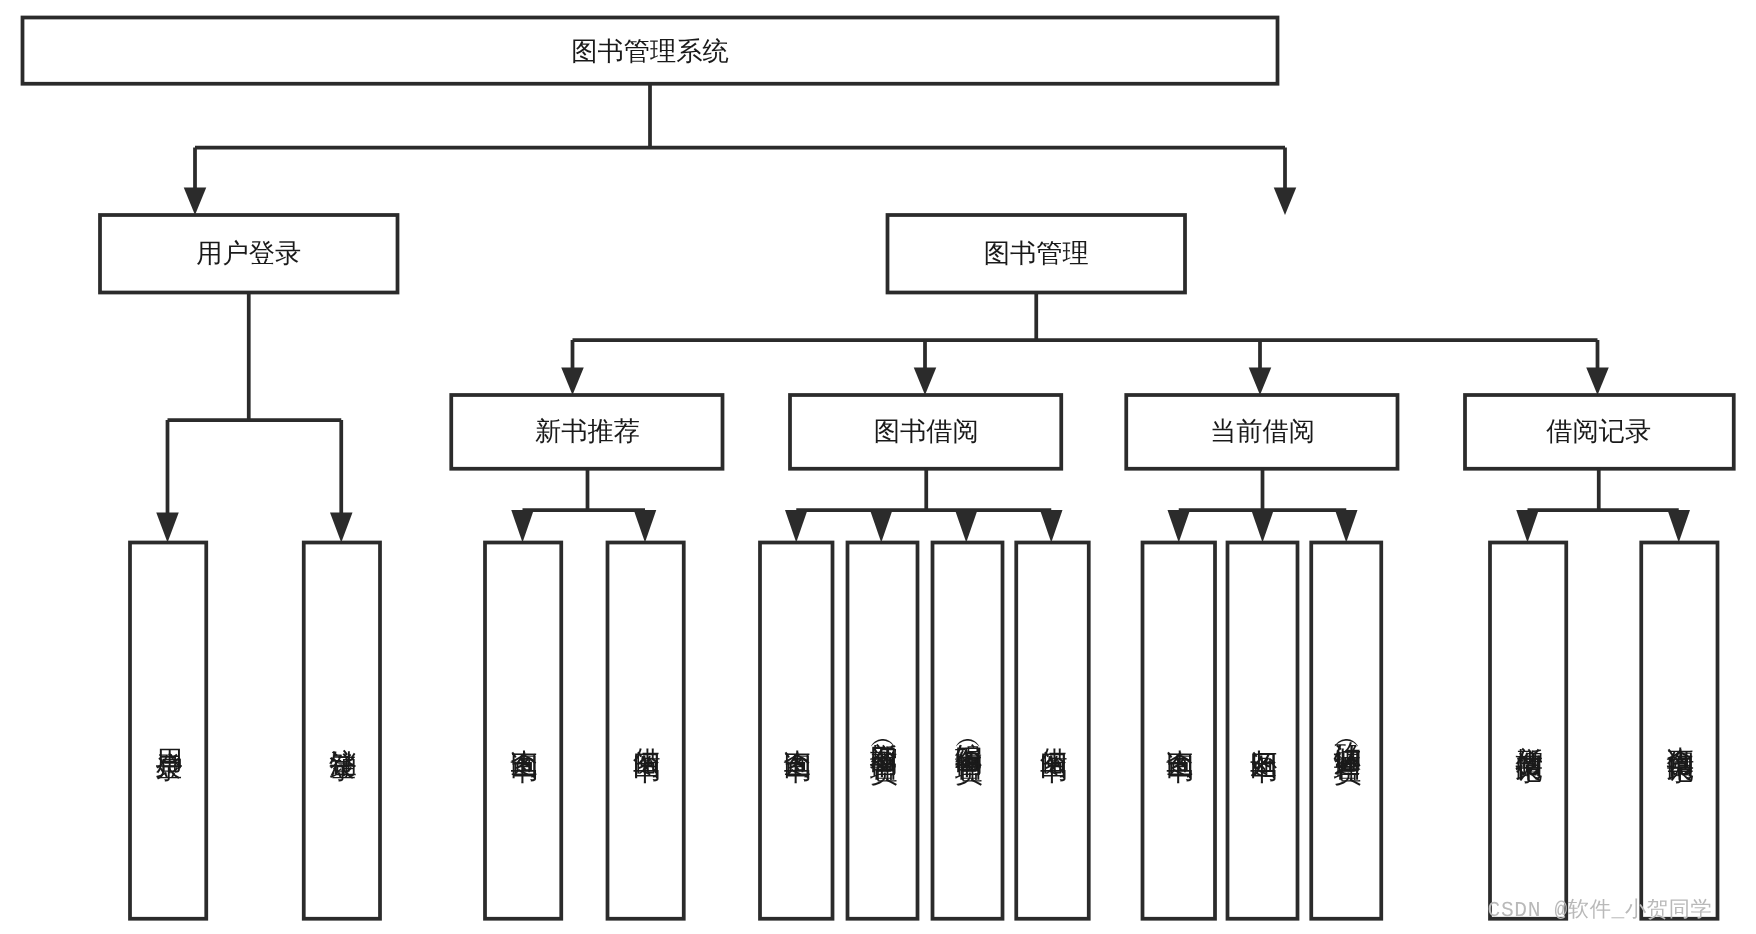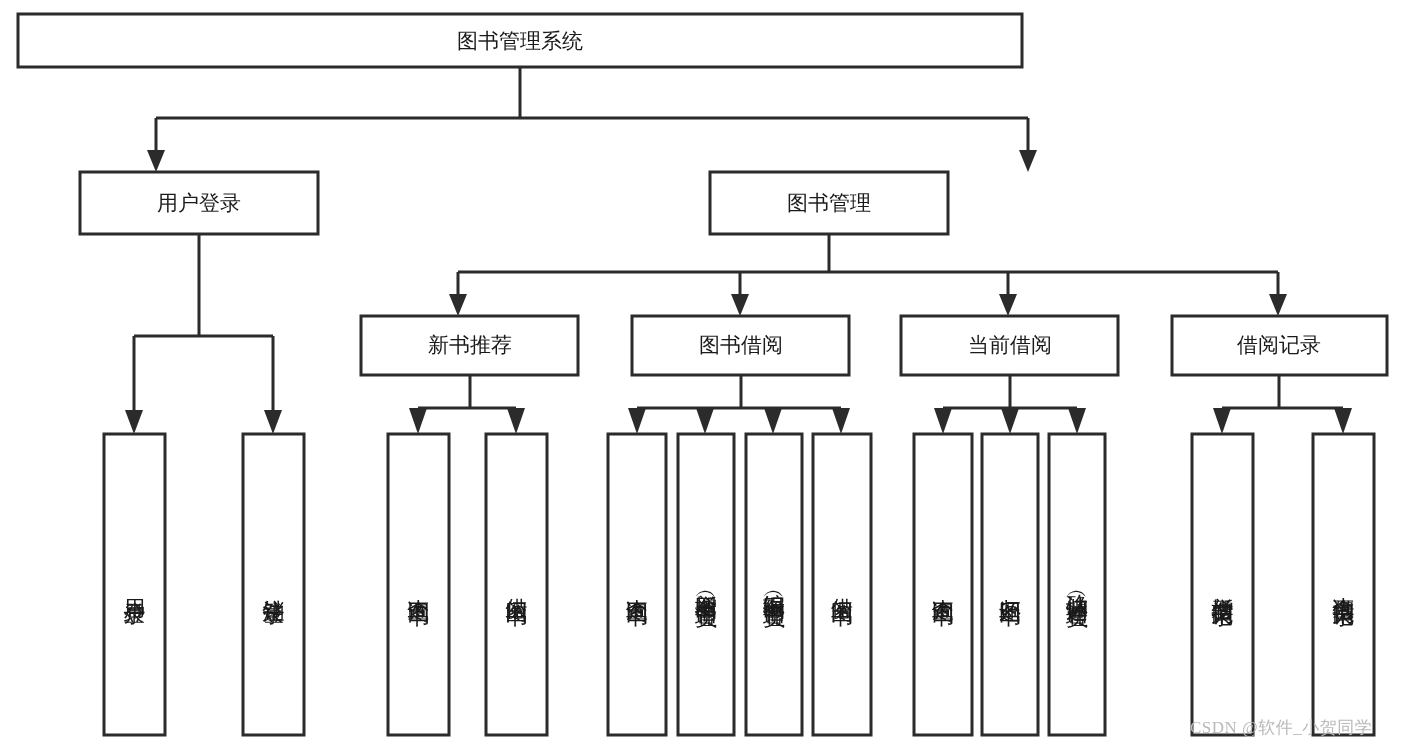--- a/index.html
+++ b/index.html
@@ -61,21 +61,21 @@
     line-height: 1.18;
     color: #1a1a1a;
     letter-spacing: 2px;
     white-space: nowrap;
     pointer-events: none;
   }
   .watermark {
     position: absolute;
     left: 1190px;
     top: 716px;
-    font-family: Liberation Serif, serif;
+    font-family: Liberation Mono, monospace;
     font-size: 17px;
     color: #b9b9b9;
     white-space: nowrap;
     letter-spacing: 0.5px;
   }
 </style>
 </head>
 <body>
 
 <div id="diagram-root">

